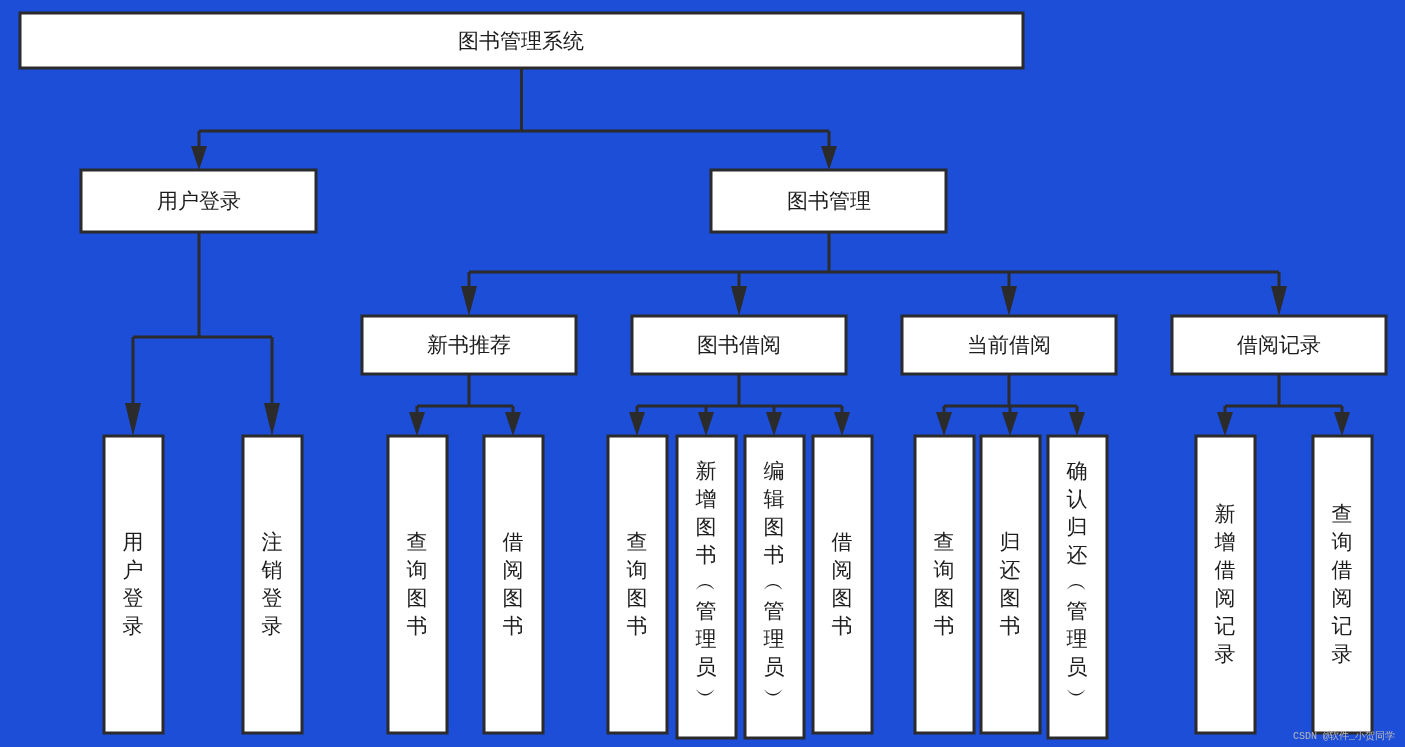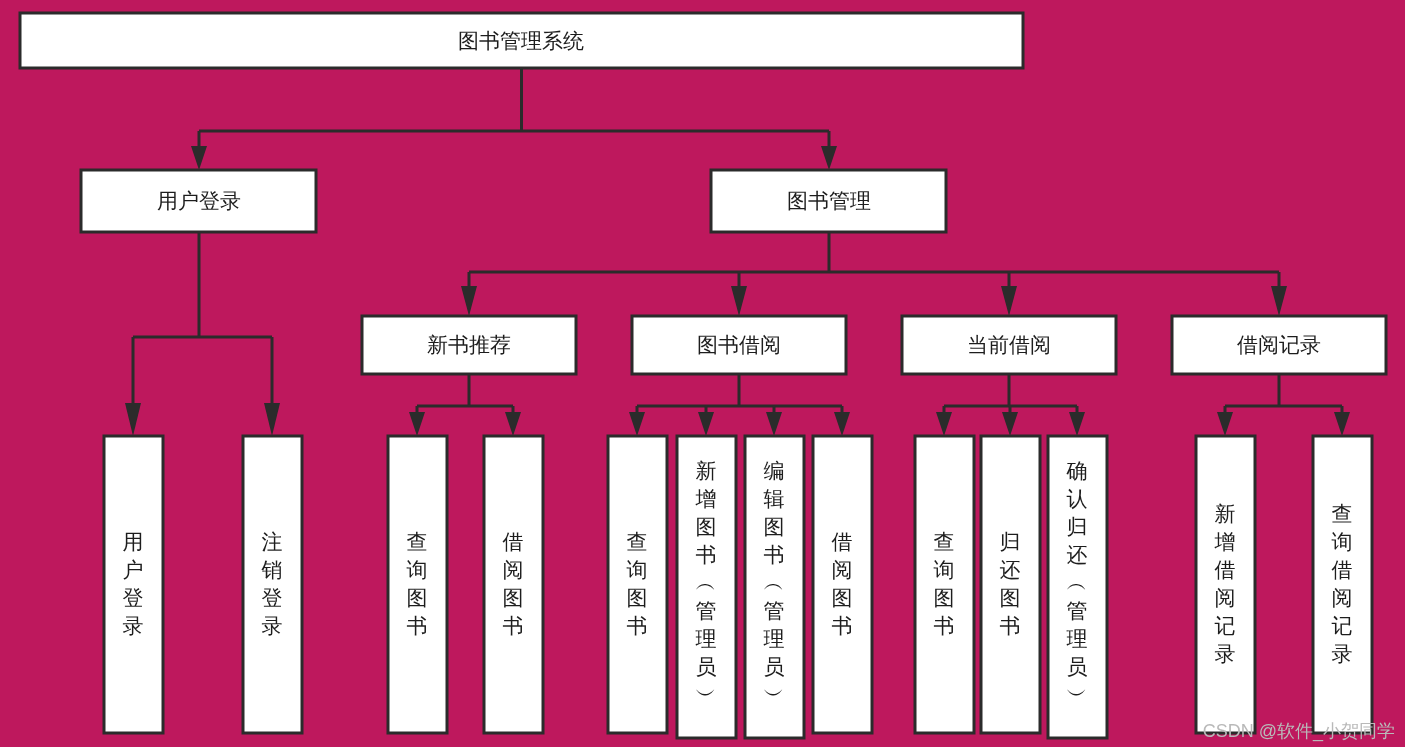--- a/index.html
+++ b/index.html
@@ -1,39 +1,39 @@
 <!DOCTYPE html>
 <html><head>
 <meta charset="utf-8">
 <style>
   html,body{margin:0;padding:0;background:#ffffff;}
   body{
     width:1405px;height:747px;
     font-family:"DejaVu Sans","Liberation Sans",sans-serif;
     overflow:hidden;
   }
-  #diagram-root{position:relative;width:1405px;height:747px;background:#be185d;}
+  #diagram-root{position:relative;width:1405px;height:747px;background:#1d4ed8;}
   svg.canvas{position:absolute;left:0;top:0;width:1405px;height:747px;}
   .node-rect{fill:#ffffff;stroke:#2b2b2b;}
   .connector{stroke:#2b2b2b;fill:none;}
   .arrow-head{fill:#2b2b2b;stroke:none;}
   .node-label{
     fill:#1d1d1d;
     font-family:"DejaVu Sans","Liberation Sans",sans-serif;
     text-anchor:middle;
     dominant-baseline:middle;
   }
   .label-h{font-size:21px;}
   .label-v{font-size:21px;}
   .watermark{
     position:absolute;
     right:10px;bottom:4px;
-    font-size:18px;
+    font-size:10px;
     color:#b9b9b9;
-    font-family:Liberation Sans, sans-serif;
+    font-family:Liberation Mono, monospace;
     white-space:nowrap;
     pointer-events:none;
   }
 </style>
 </head>
 <body>
 
 <div id="diagram-root">
 
   <svg class="canvas" viewBox="0 0 1405 747" xmlns="http://www.w3.org/2000/svg">

